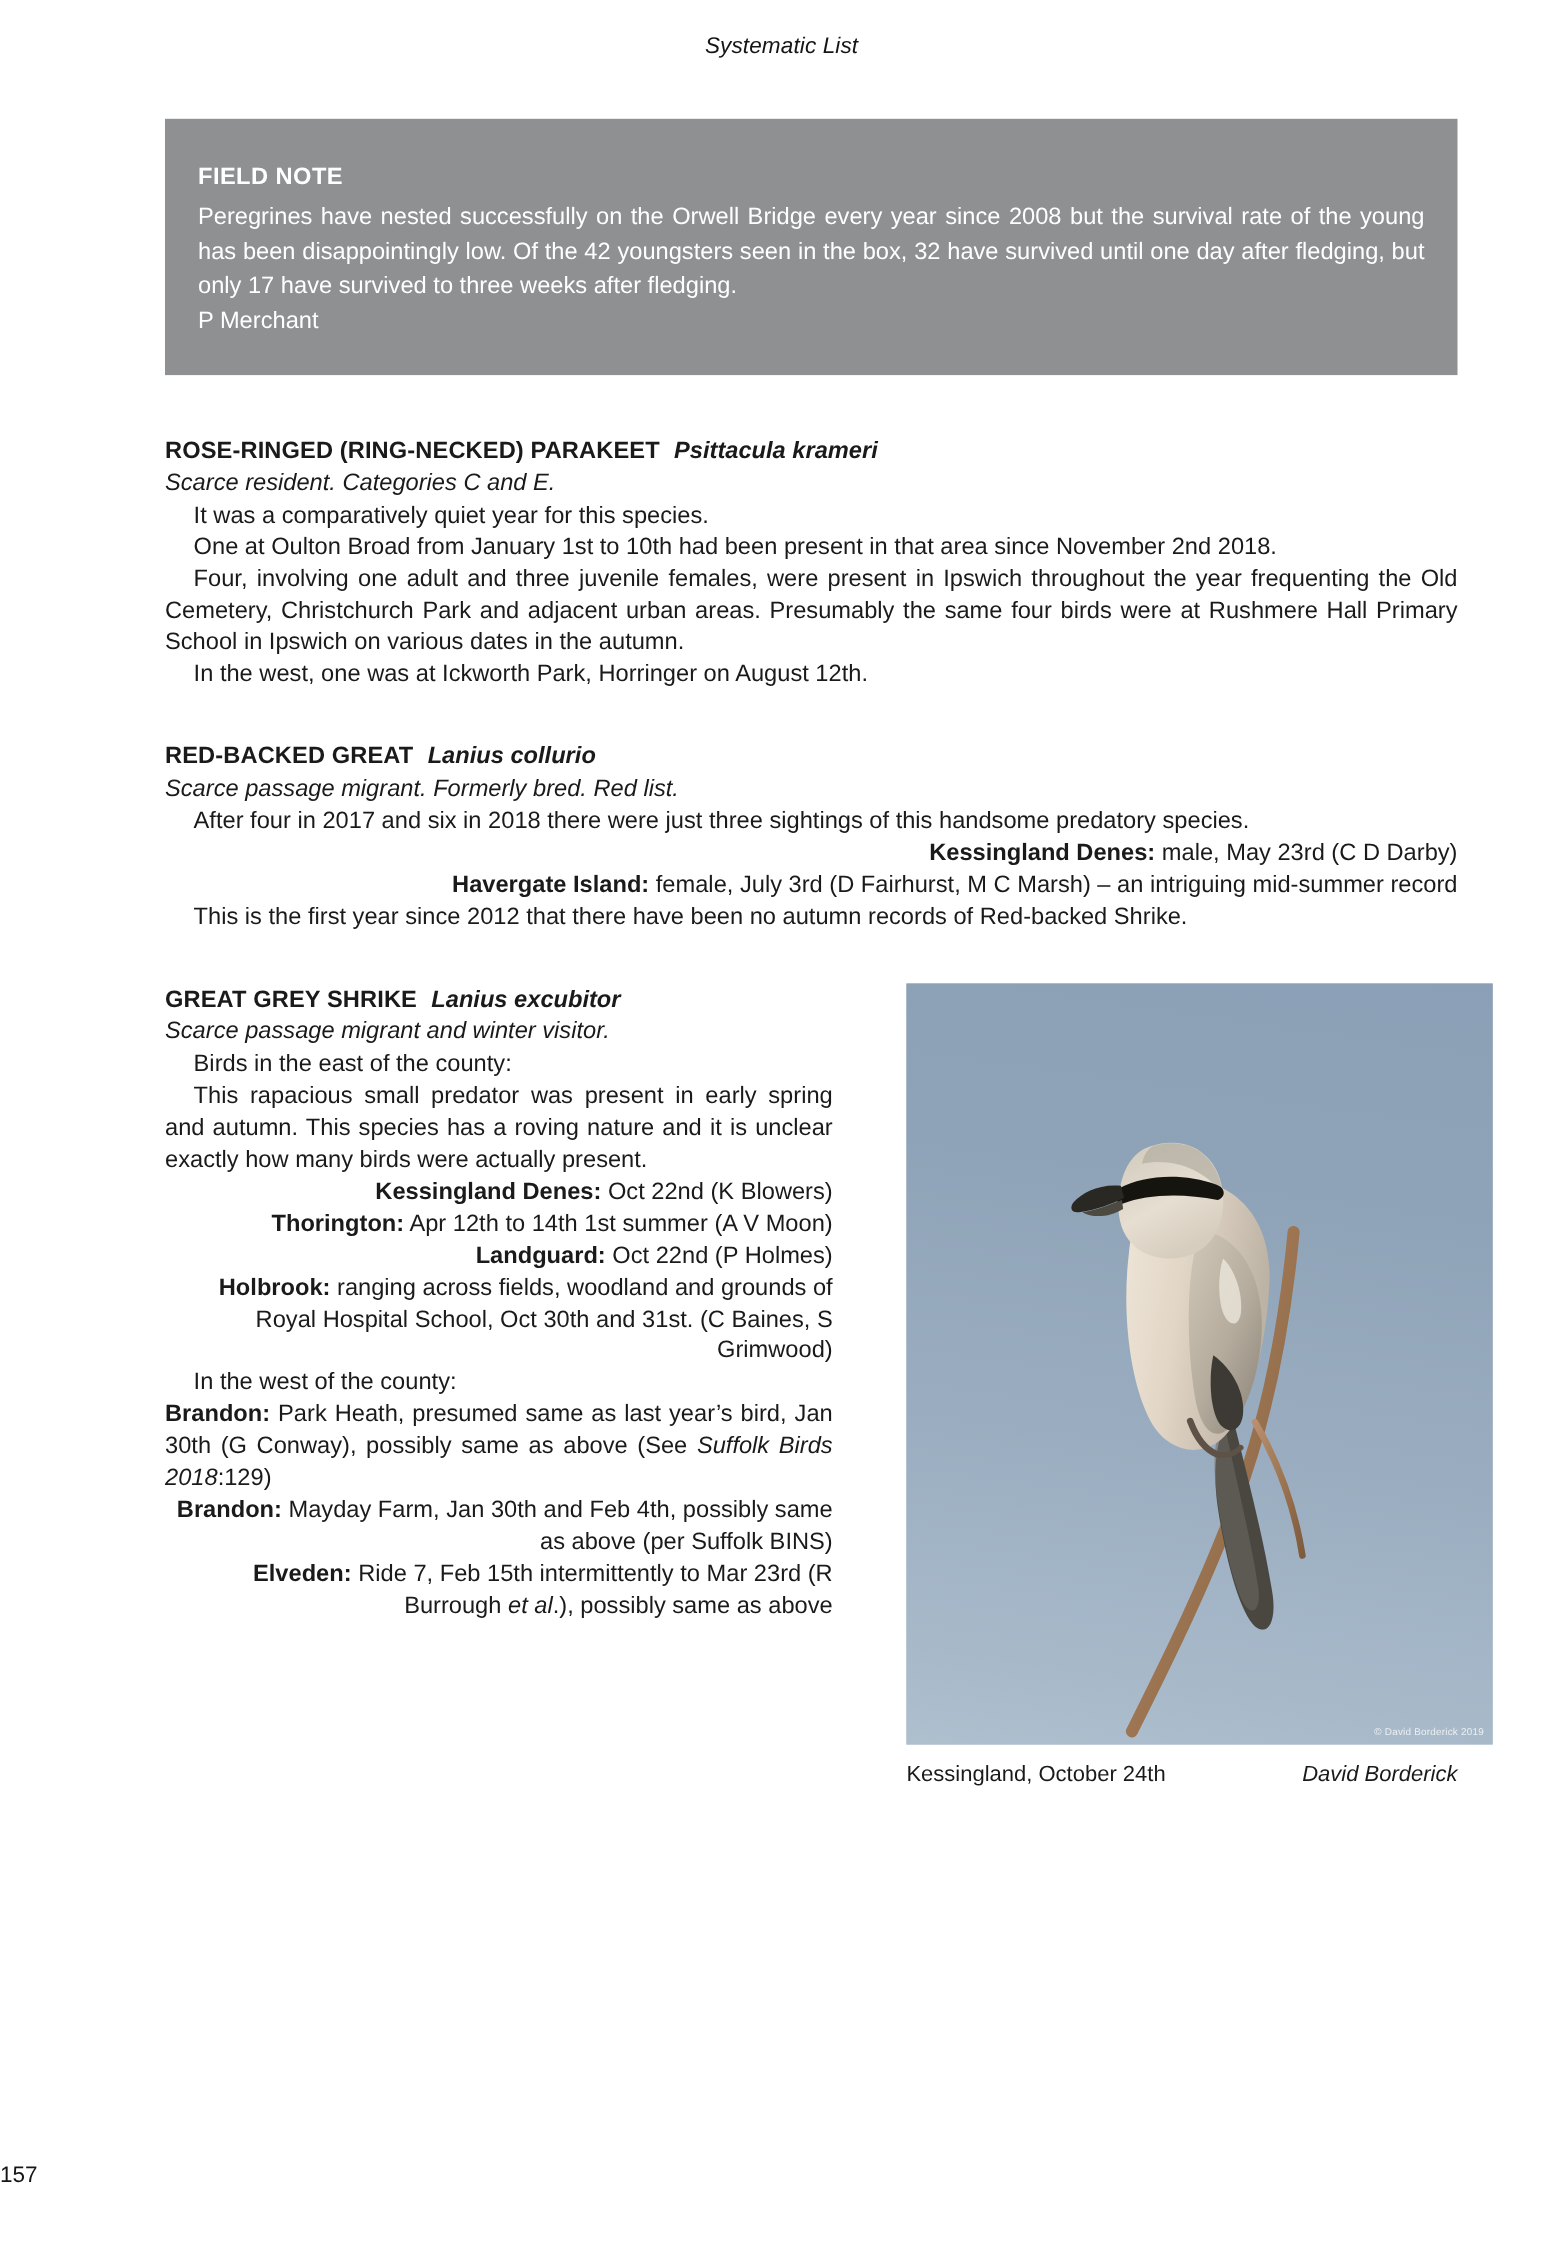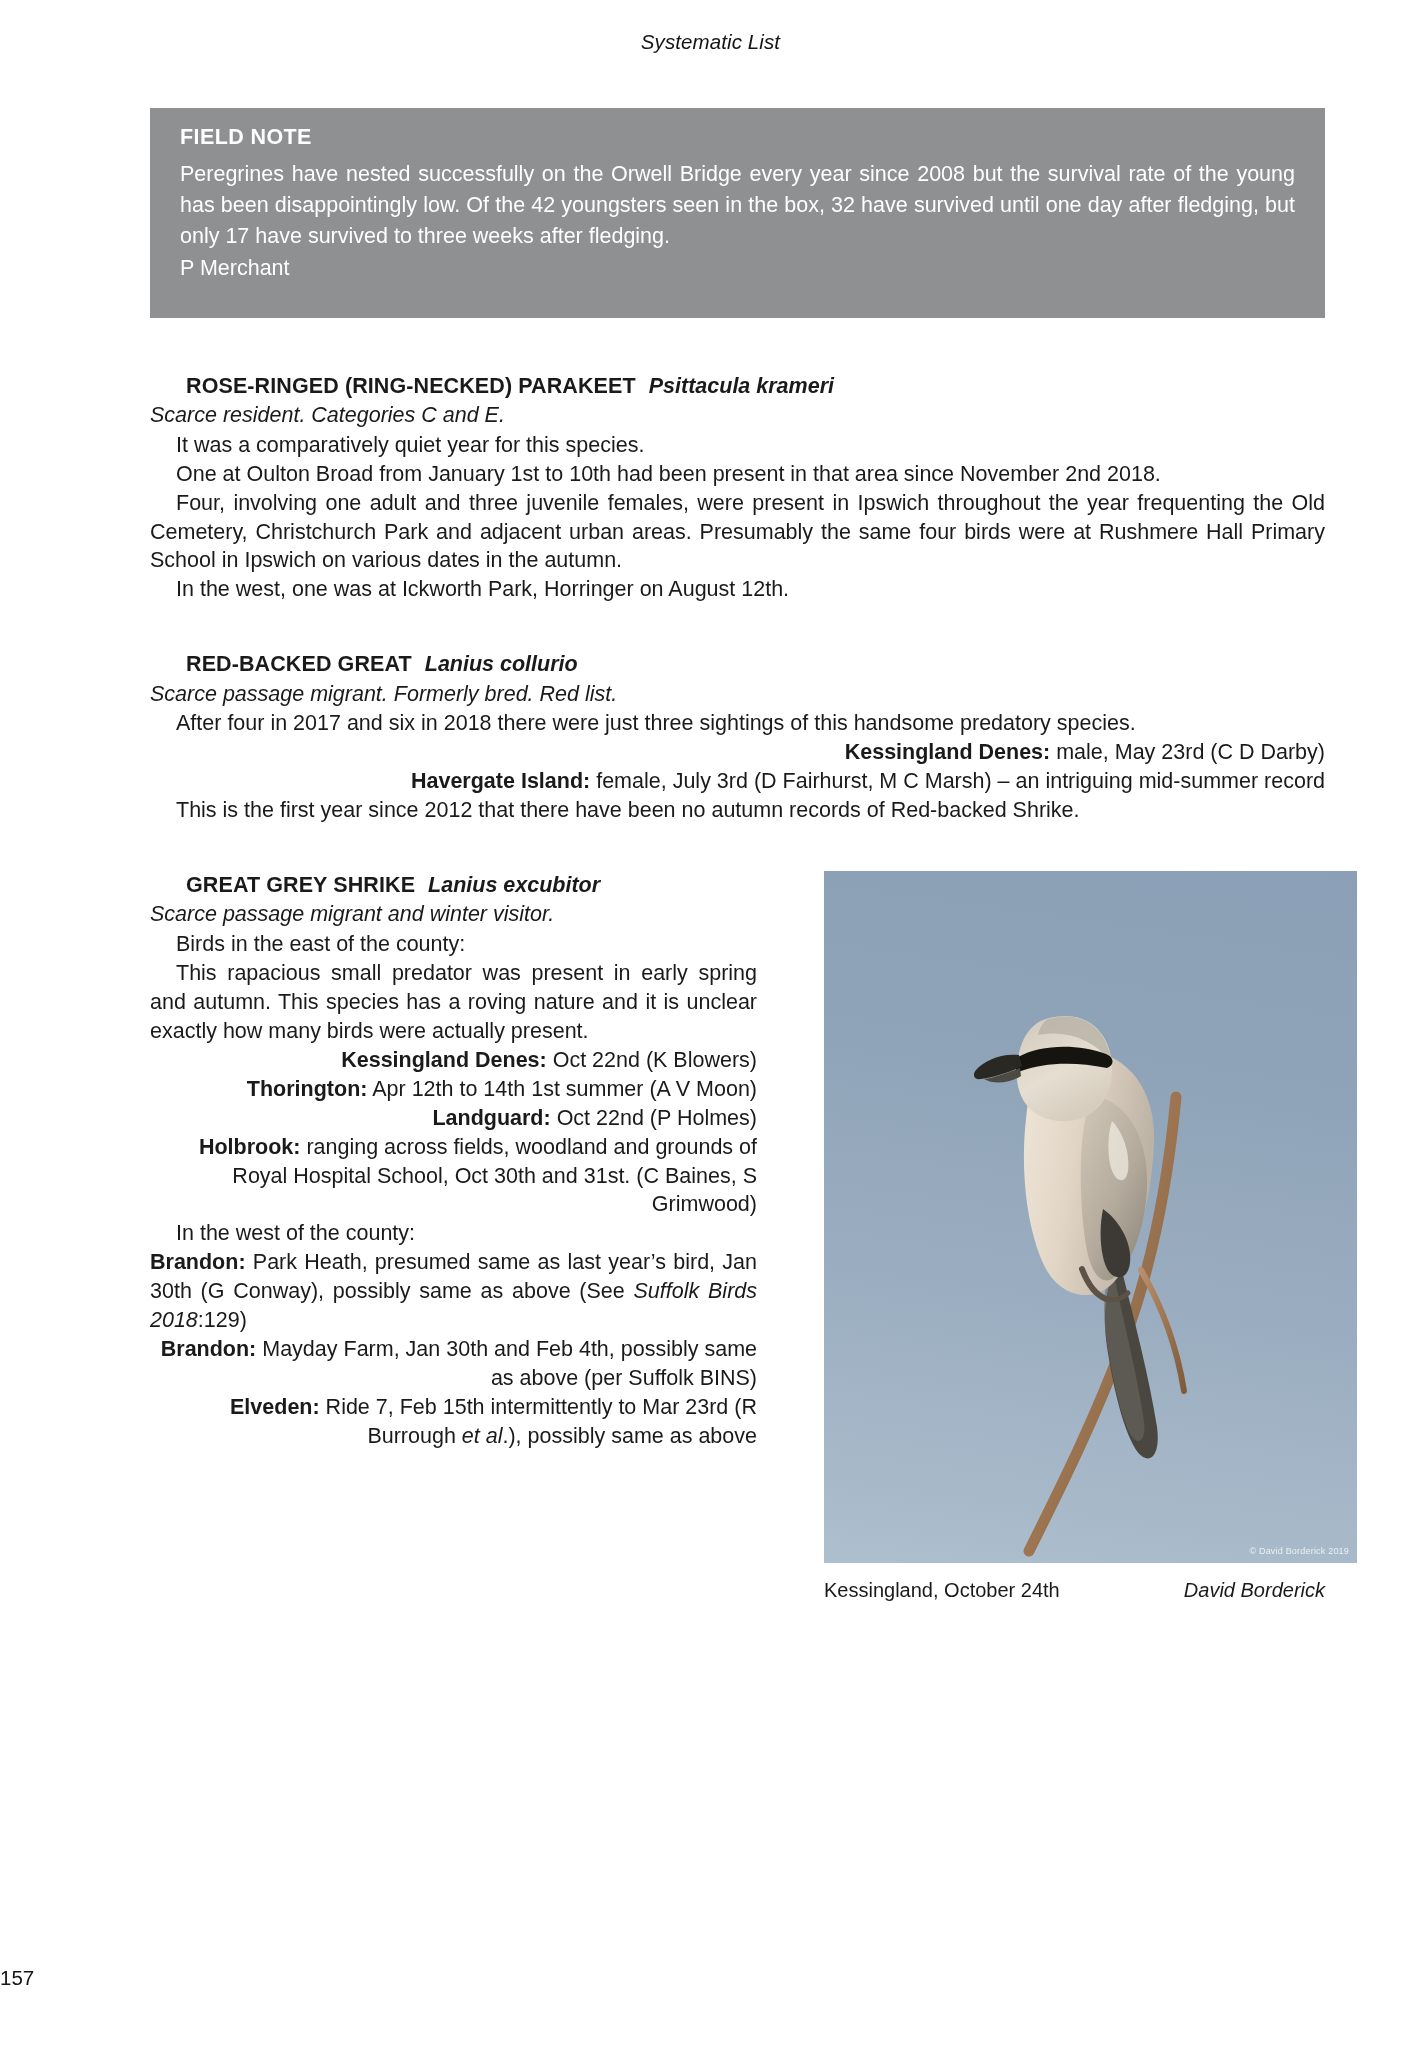--- a/index.html
+++ b/index.html
@@ -38,21 +38,21 @@
     position: absolute;
     left: 150px;
     top: 108px;
     width: 1175px;
   }
 
   
   .field-note {
     background: #8e9092;
     color: #ffffff;
-    padding: 17px 30px 34px 30px;
+    padding: 40px 30px 34px 30px;
     margin-bottom: 54px;
   }
   .field-note .fn-title {
     font-weight: bold;
     font-size: 21.5px;
     letter-spacing: .4px;
     margin-bottom: 9px;
   }
   .field-note p {
     margin: 0;
@@ -69,21 +69,20 @@
   }
 
   
   .species { margin-bottom: 46px; }
   .species:last-of-type { margin-bottom: 0; }
 
   .sp-head {
     font-size: 21.5px;
     line-height: 1.32;
     margin-bottom: 1px;
-    margin-left: 36px;
   }
   .sp-head .common {
     font-weight: bold;
     letter-spacing: .1px;
   }
   .sp-head .sci {
     font-weight: bold;
     font-style: italic;
     margin-left: 13px;
   }

